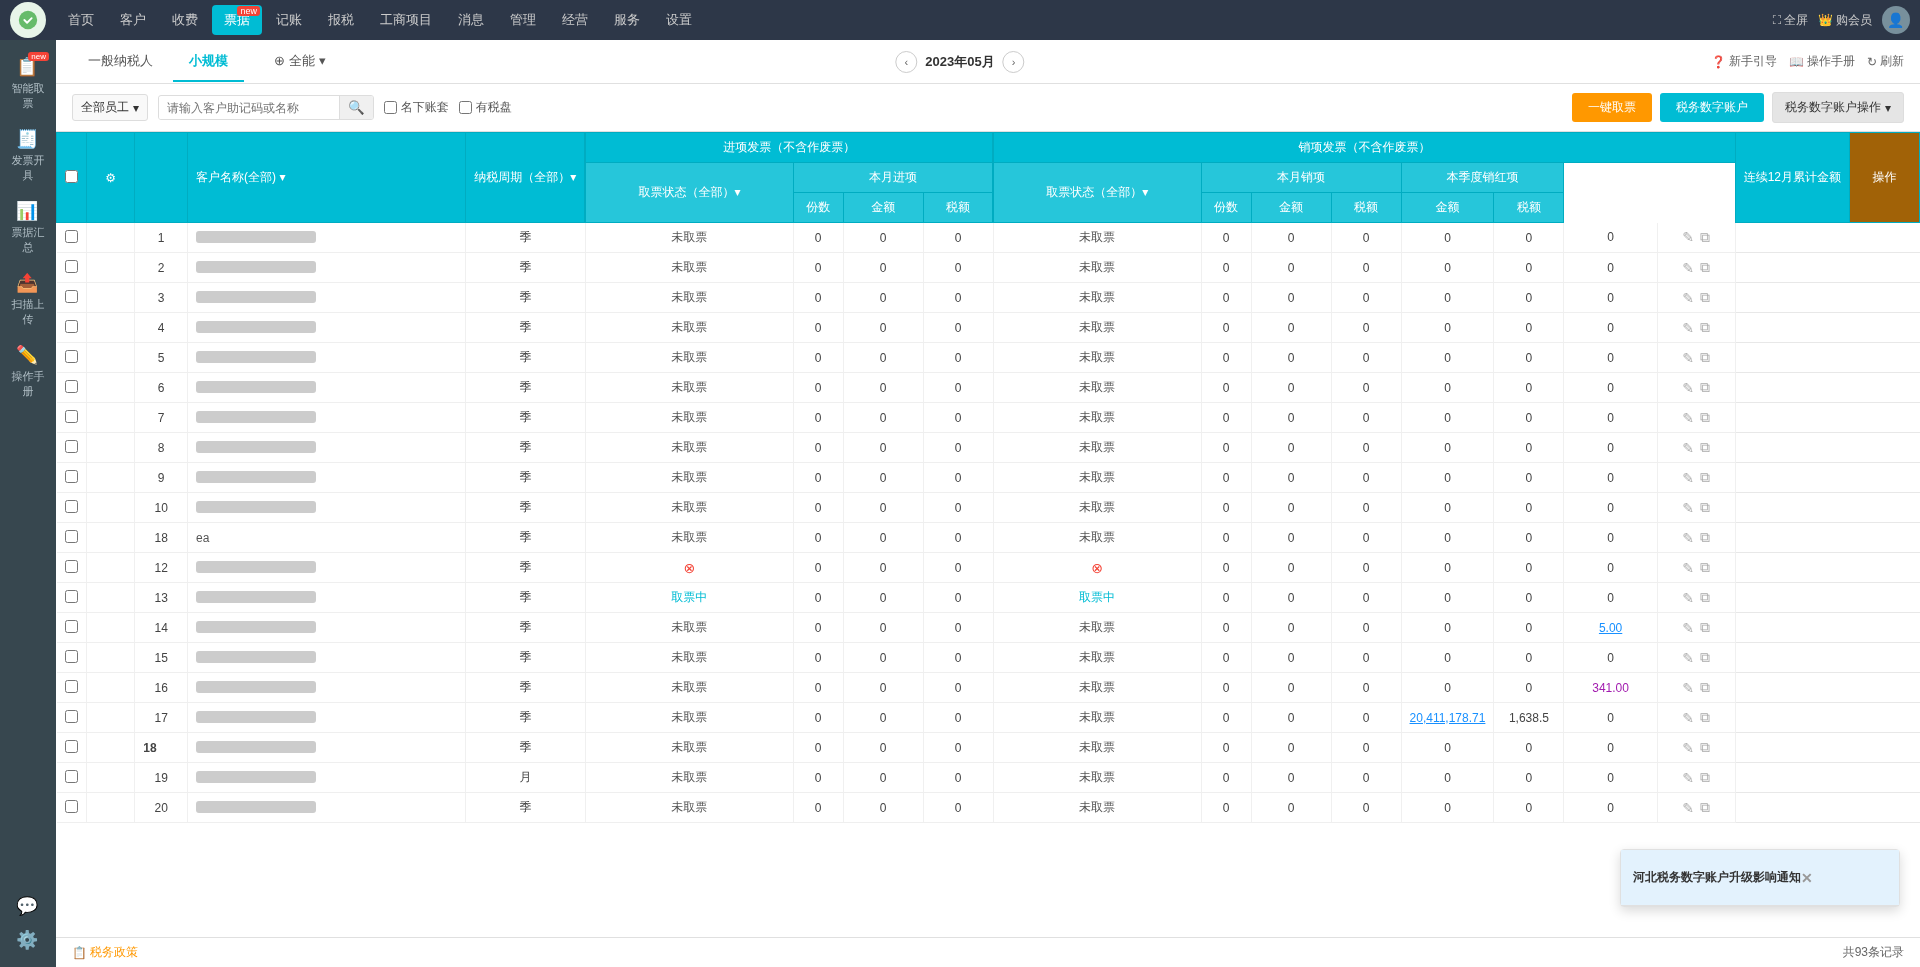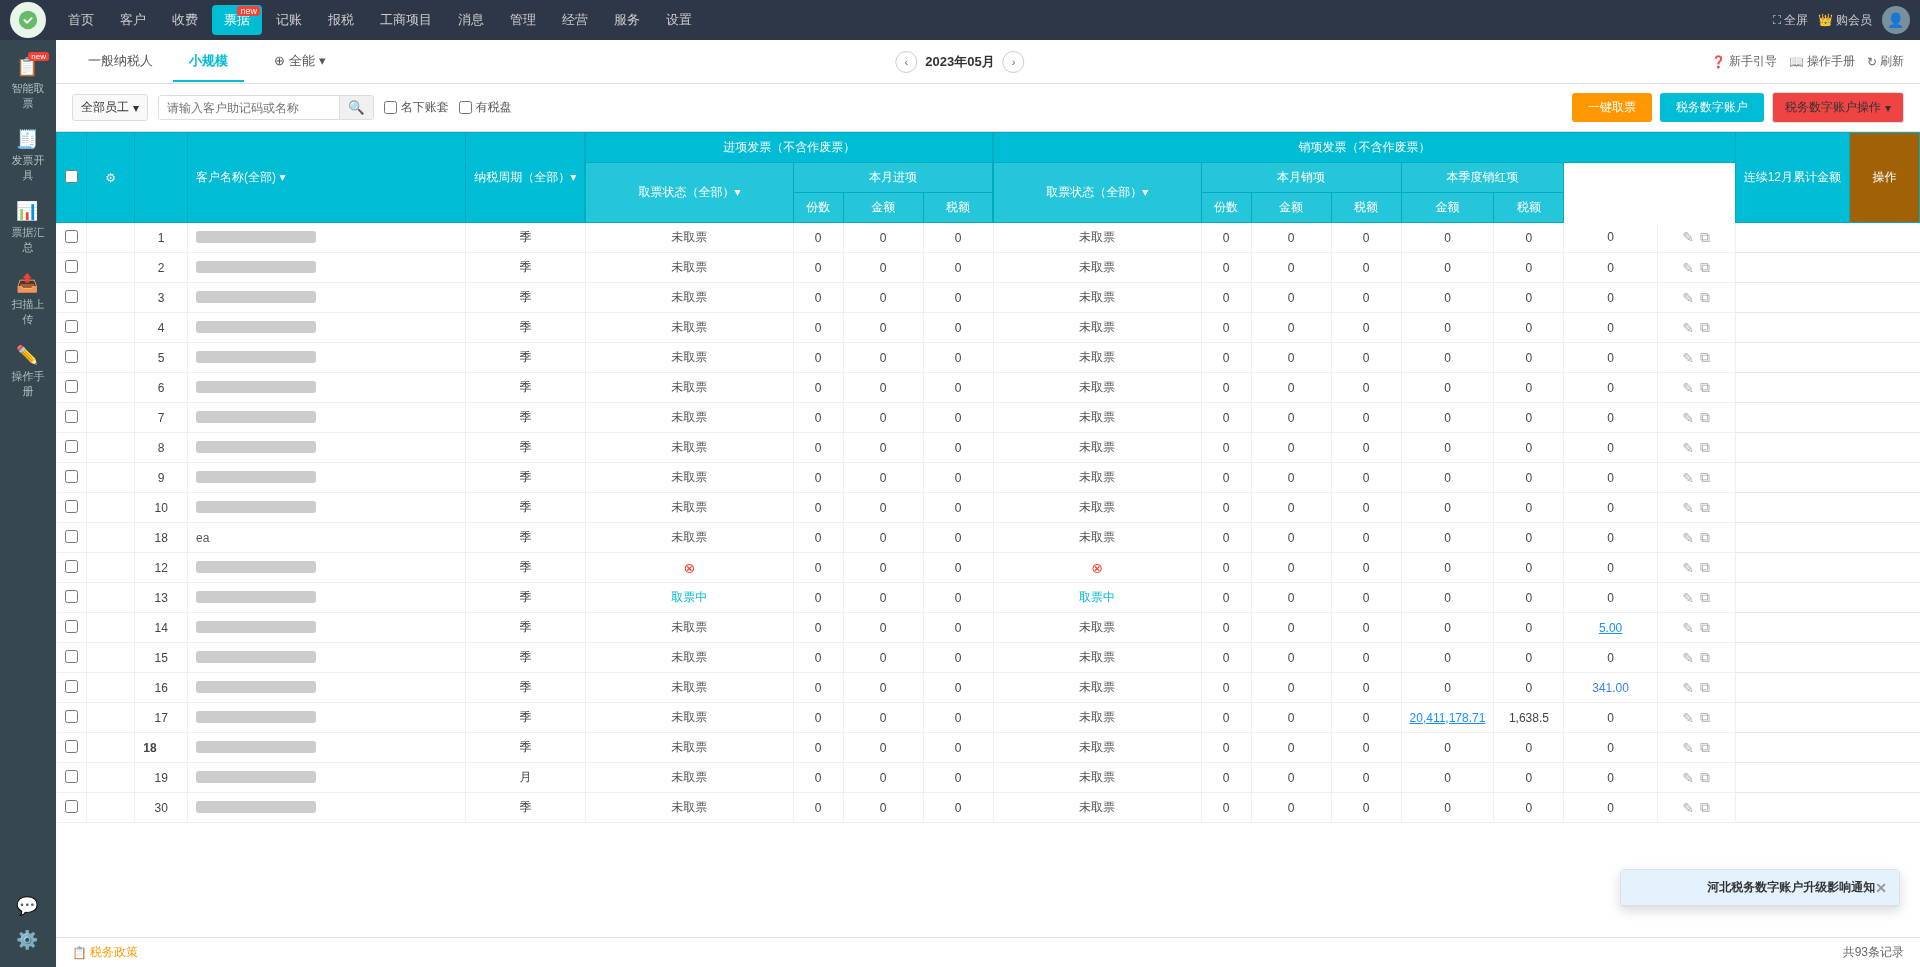--- a/index.html
+++ b/index.html
@@ -184,21 +184,21 @@
       background: #ff9800; color: #fff; border: none;
       padding: 6px 16px; border-radius: 3px; cursor: pointer;
       font-size: 12px; white-space: nowrap;
     }
     .btn-teal {
       background: #00bcd4; color: #fff; border: none;
       padding: 6px 16px; border-radius: 3px; cursor: pointer;
       font-size: 12px; white-space: nowrap;
     }
     .btn-outline {
-      background: #ef4444; color: #333; border: 1px solid #ddd;
+      background: #e5e5e5; color: #333; border: 1px solid #ddd;
       padding: 6px 12px; border-radius: 3px; cursor: pointer;
       font-size: 12px; white-space: nowrap; display: flex; align-items: center; gap: 4px;
     }
 
     
     .table-wrap {
       flex: 1;
       overflow: auto;
       background: #fff;
     }
@@ -267,24 +267,24 @@
       width: 280px;
       background: #fff;
       border: 1px solid #e0e0e0;
       border-radius: 4px;
       box-shadow: 0 4px 12px rgba(0,0,0,0.15);
       z-index: 200;
       font-size: 12px;
     }
     .notif-header {
       background: #e3f2fd;
-      padding: 9px 12px;
+      padding: 19px 12px;
       font-weight: bold;
       border-bottom: 1px solid #e0e0e0;
-      display: flex; justify-content: flex-end; align-items: center;
+      display: flex; justify-content: flex-start; align-items: center;
     }
     .notif-body {
       padding: 10px 12px;
       color: #555;
       line-height: 1.6;
       max-height: 160px;
       overflow: auto;
     }
     .notif-close {
       cursor: pointer; color: #999; font-size: 14px;
@@ -835,21 +835,21 @@
               <td style="text-align: center;"><span class="status-not-fetched">未取票</span></td>
               <td style="text-align: center;">0</td>
               <td style="text-align: center;">0</td>
               <td style="text-align: center;">0</td>
               <td style="text-align: center;"><span class="status-not-fetched">未取票</span></td>
               <td style="text-align: center;">0</td>
               <td style="text-align: center;">0</td>
               <td style="text-align: center;">0</td>
               <td style="text-align: center;">0</td>
               <td style="text-align: center;">0</td>
-              <td style="text-align: center;"><span style="color:#3b82f6;cursor:pointer">341.00</span></td>
+              <td style="text-align: center;"><span style="color:#a21caf;cursor:pointer">341.00</span></td>
               <td style="text-align: center;">
       <div class="action-icons">
         <span class="action-icon" title="编辑">✎</span>
         <span class="action-icon" title="复制">⧉</span>
       </div>
               </td>
             </tr>
             <tr>
               <td style="text-align: center;"><input type="checkbox" style=""></td>
               <td></td>
@@ -918,21 +918,21 @@
               <td style="text-align: center;">
       <div class="action-icons">
         <span class="action-icon" title="编辑">✎</span>
         <span class="action-icon" title="复制">⧉</span>
       </div>
               </td>
             </tr>
             <tr>
               <td style="text-align: center;"><input type="checkbox" style=""></td>
               <td></td>
-              <td style="text-align: center;">30</td>
+              <td style="text-align: center;">20</td>
               <td style="text-align: left;"><span class="blurred-text lg">&nbsp;&nbsp;&nbsp;&nbsp;&nbsp;&nbsp;&nbsp;&nbsp;&nbsp;&nbsp;&nbsp;&nbsp;&nbsp;&nbsp;&nbsp;&nbsp;</span></td>
               <td style="text-align: center;">季</td>
               <td style="text-align: center;"><span class="status-not-fetched">未取票</span></td>
               <td style="text-align: center;">0</td>
               <td style="text-align: center;">0</td>
               <td style="text-align: center;">0</td>
               <td style="text-align: center;"><span class="status-not-fetched">未取票</span></td>
               <td style="text-align: center;">0</td>
               <td style="text-align: center;">0</td>
               <td style="text-align: center;">0</td>

